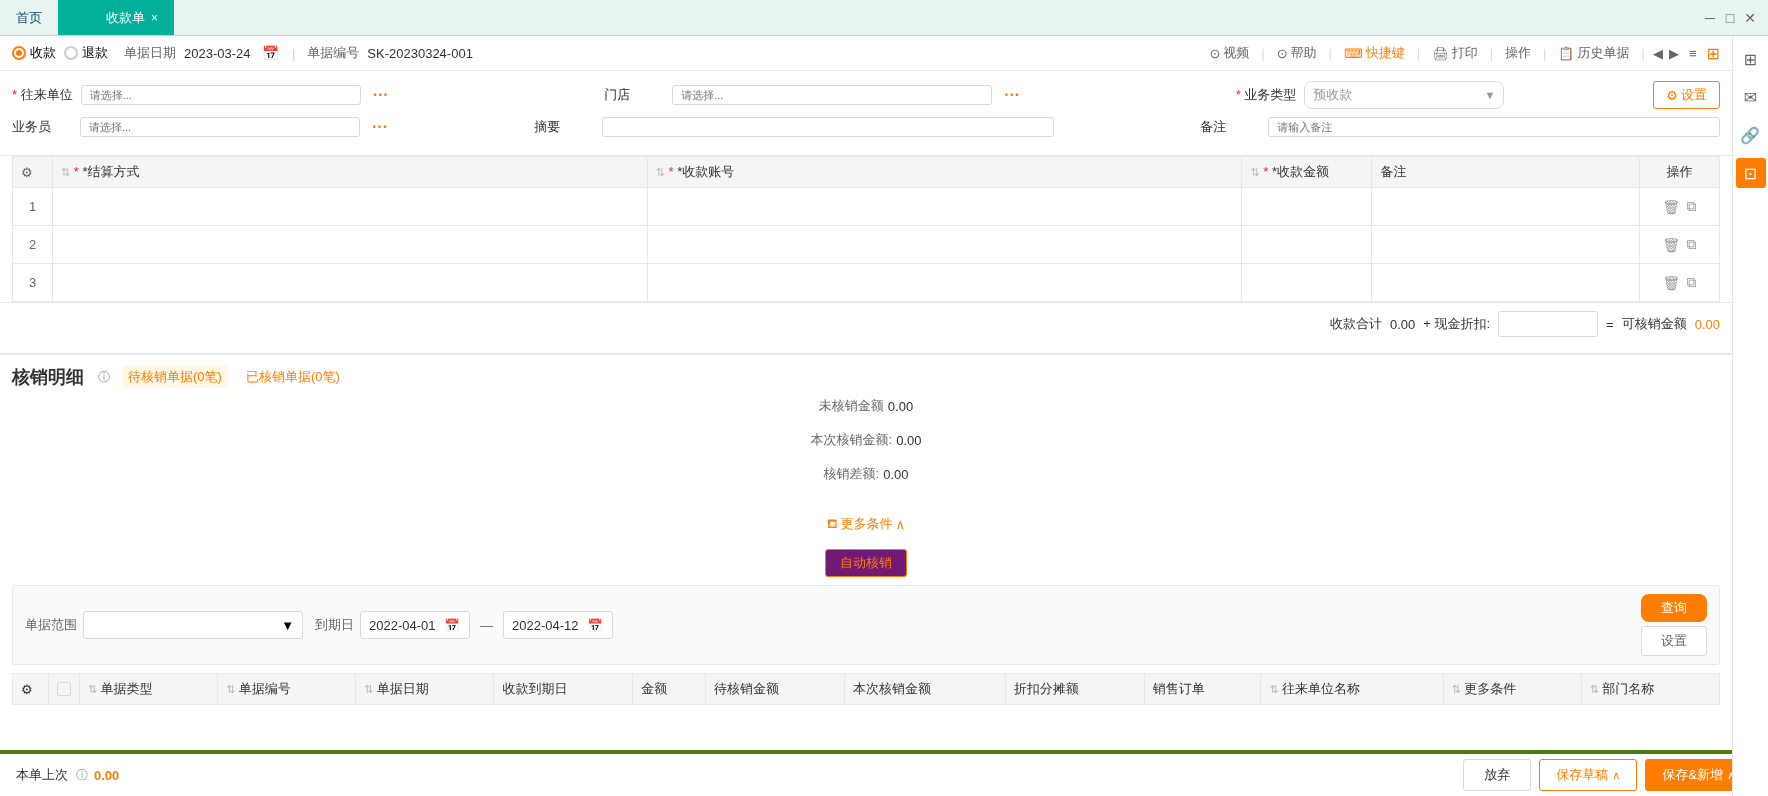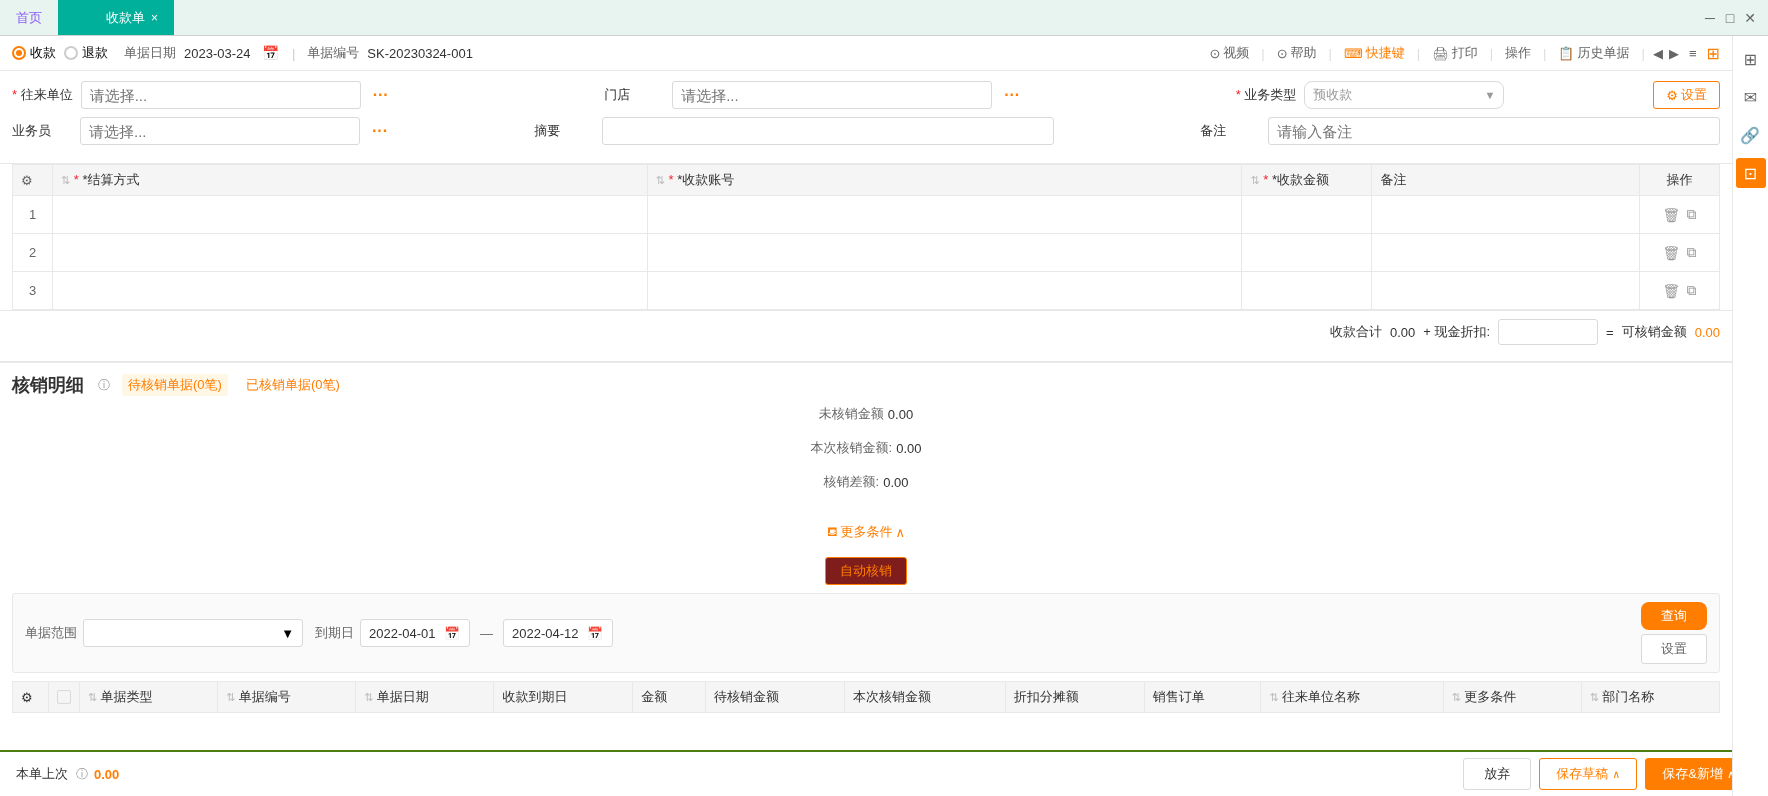--- a/index.html
+++ b/index.html
@@ -7,21 +7,21 @@
 
     
     .tab-bar {
       display: flex; align-items: center; background: #e8f4f0; height: 36px;
       border-bottom: 1px solid #d0d0d0;
     }
     .tab-item {
       padding: 0 16px; height: 100%; display: flex; align-items: center; cursor: pointer;
       font-size: 13px; color: #333;
     }
-    .tab-item.home { color: #8b5cf6; }
+    .tab-item.home { color: #0c4a6e; }
     .tab-item.active {
       background: #00b09b; color: #fff; position: relative; padding-left: 48px;
     }
     .tab-close {
       margin-left: 6px; font-size: 12px; cursor: pointer; color: #fff;
     }
     .tab-bar-spacer { flex: 1; }
     .window-controls { display: flex; align-items: center; padding-right: 8px; }
     .win-btn { width: 20px; height: 20px; display: flex; align-items: center; justify-content: center; cursor: pointer; font-size: 14px; color: #666; }
 
@@ -56,22 +56,22 @@
     .action-divider { color: #ddd; margin: 0 2px; }
 
     
     .form-fields {
       padding: 10px 12px; background: #fff; border-bottom: 1px solid #e8e8e8;
     }
     .form-row { display: flex; align-items: center; margin-bottom: 8px; gap: 8px; }
     .field-label { color: #333; min-width: 60px; white-space: nowrap; }
     .field-label.required::before { content: '* '; color: #f5222d; }
     .field-input {
-      flex: 1; height: 28px; border: 1px solid #d9d9d9; border-radius: 3px;
-      padding: 0 8px; color: #be185d; outline: none; font-size: 15px;
+      flex: 1; height: 20px; border: 1px solid #d9d9d9; border-radius: 3px;
+      padding: 0 8px; color: #be185d; outline: none; font-size: 11px;
     }
     .field-more { color: #ff7d00; cursor: pointer; margin-left: 4px; font-size: 16px; font-weight: bold; }
     .select-field {
       flex: 1; height: 28px; border: 1px solid #d9d9d9; border-radius: 8px;
       padding: 0 8px; color: #999; outline: none; font-size: 13px;
       display: flex; align-items: center; justify-content: space-between; cursor: pointer;
     }
     .select-arrow { color: #999; font-size: 11px; }
     .settings-btn {
       background: #fff; border: 1px solid #ff7d00; color: #ff7d00;
@@ -120,21 +120,21 @@
       color: #ff7d00; cursor: pointer; font-size: 13px;
       padding: 2px 6px; border-radius: 3px;
     }
     .tab-link.active { background: #fff7e6; }
     .reconcile-stats { display: flex; align-items: center; gap: 16px; margin-bottom: 8px; flex-direction: column; }
     .stat-item { display: flex; align-items: center; gap: 4px; color: #333; }
     .stat-label { color: #666; }
     .stat-value { color: #333; }
     .more-conditions { color: #ff7d00; cursor: pointer; font-size: 13px; display: flex; align-items: center; gap: 3px; }
     .auto-reconcile-btn {
-      background: #7f1d1d; border: 1px solid #ff7d00; color: #ff7d00;
+      background: #701a75; border: 1px solid #ff7d00; color: #ff7d00;
       padding: 4px 14px; border-radius: 3px; cursor: pointer; font-size: 13px;
     }
 
     
     .filter-row {
       display: flex; align-items: center; padding: 8px 0; gap: 12px;
       border: 1px solid #e8e8e8; border-radius: 3px; padding: 8px 12px;
       margin-bottom: 8px; background: #fafafa;
     }
     .filter-item { display: flex; align-items: center; gap: 6px; }
@@ -162,21 +162,21 @@
     .reconcile-table th {
       background: #f5f5f5; border: 1px solid #e8e8e8; padding: 6px 8px;
       text-align: left; font-weight: normal; color: #333; white-space: nowrap; font-size: 12px;
     }
     .reconcile-table .check-col { width: 30px; text-align: center; }
     .checkbox { width: 14px; height: 14px; border: 1px solid #d9d9d9; border-radius: 2px; cursor: pointer; }
 
     
     .bottom-bar {
       position: fixed; bottom: 0; left: 0; right: 0; height: 46px;
-      background: #fff; border-top: 2px solid #4d7c0f;
+      background: #fff; border-top: 4px solid #4d7c0f;
       display: flex; align-items: center; justify-content: space-between;
       padding: 0 16px;
     }
     .bottom-left { display: flex; align-items: center; gap: 6px; color: #333; }
     .bottom-right { display: flex; align-items: center; gap: 8px; }
     .btn-abandon {
       background: #fff; border: 1px solid #d9d9d9; color: #333;
       padding: 6px 20px; border-radius: 3px; cursor: pointer; font-size: 13px;
     }
     .btn-save-draft {

